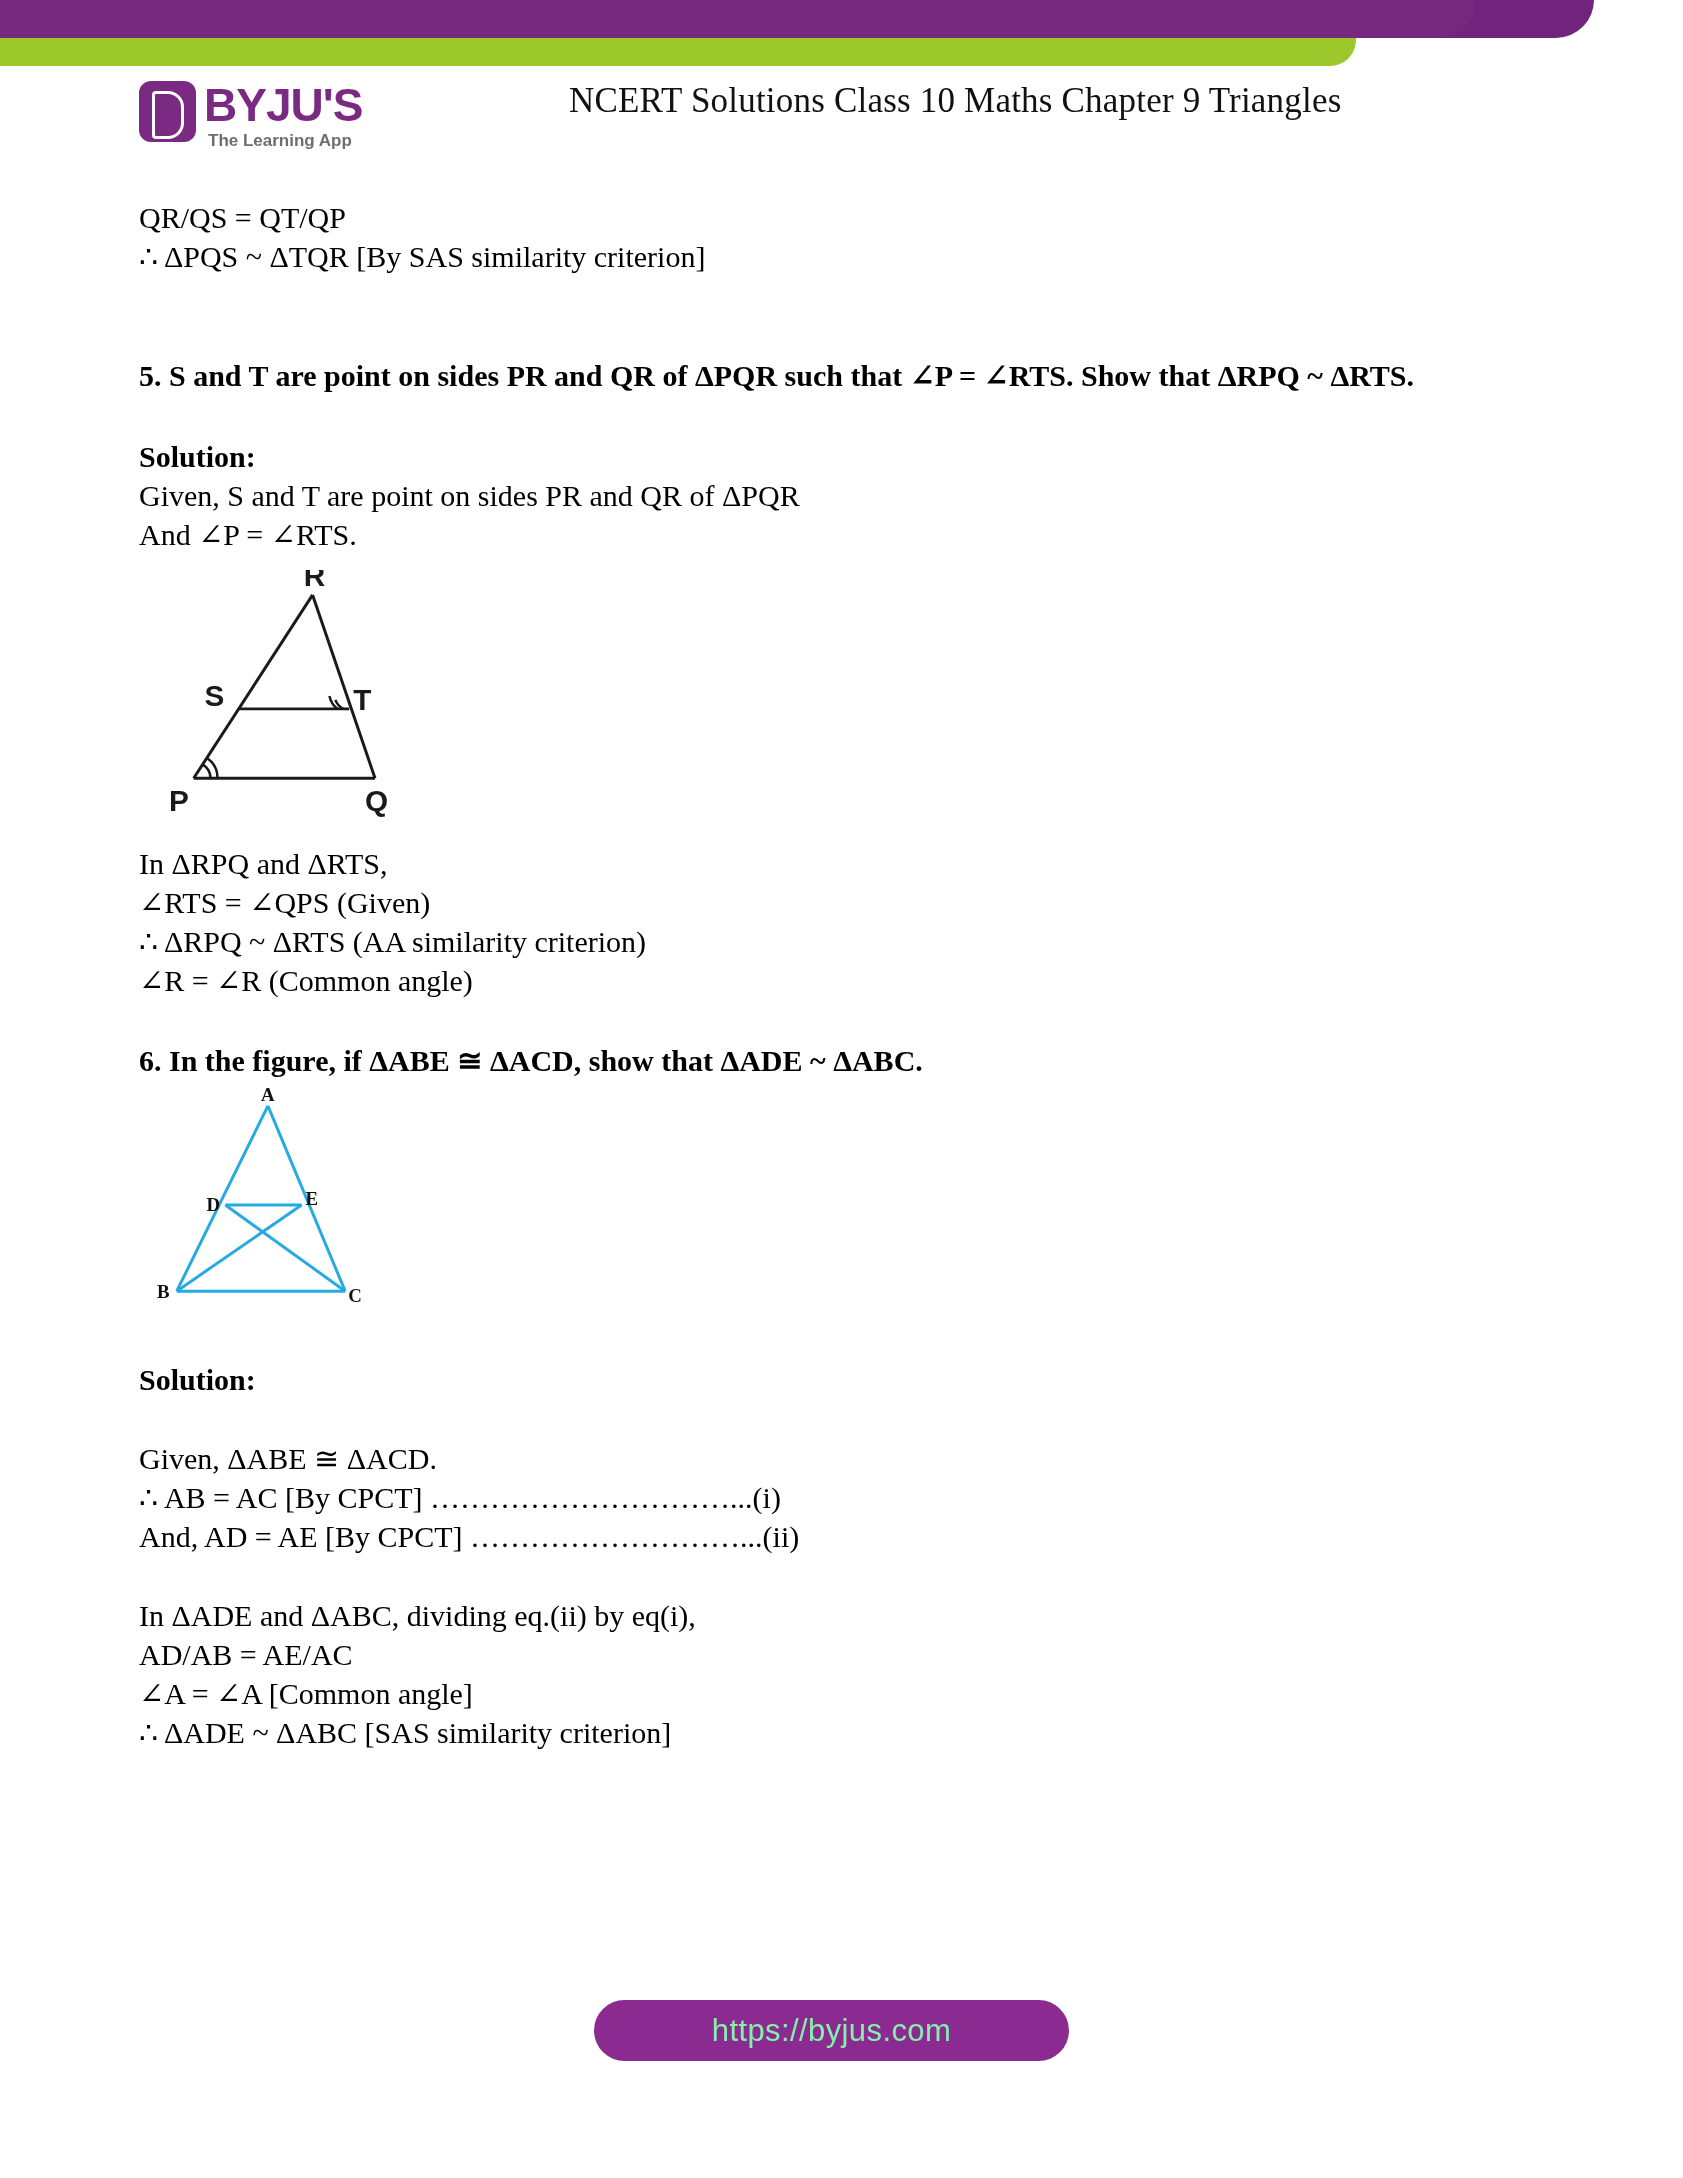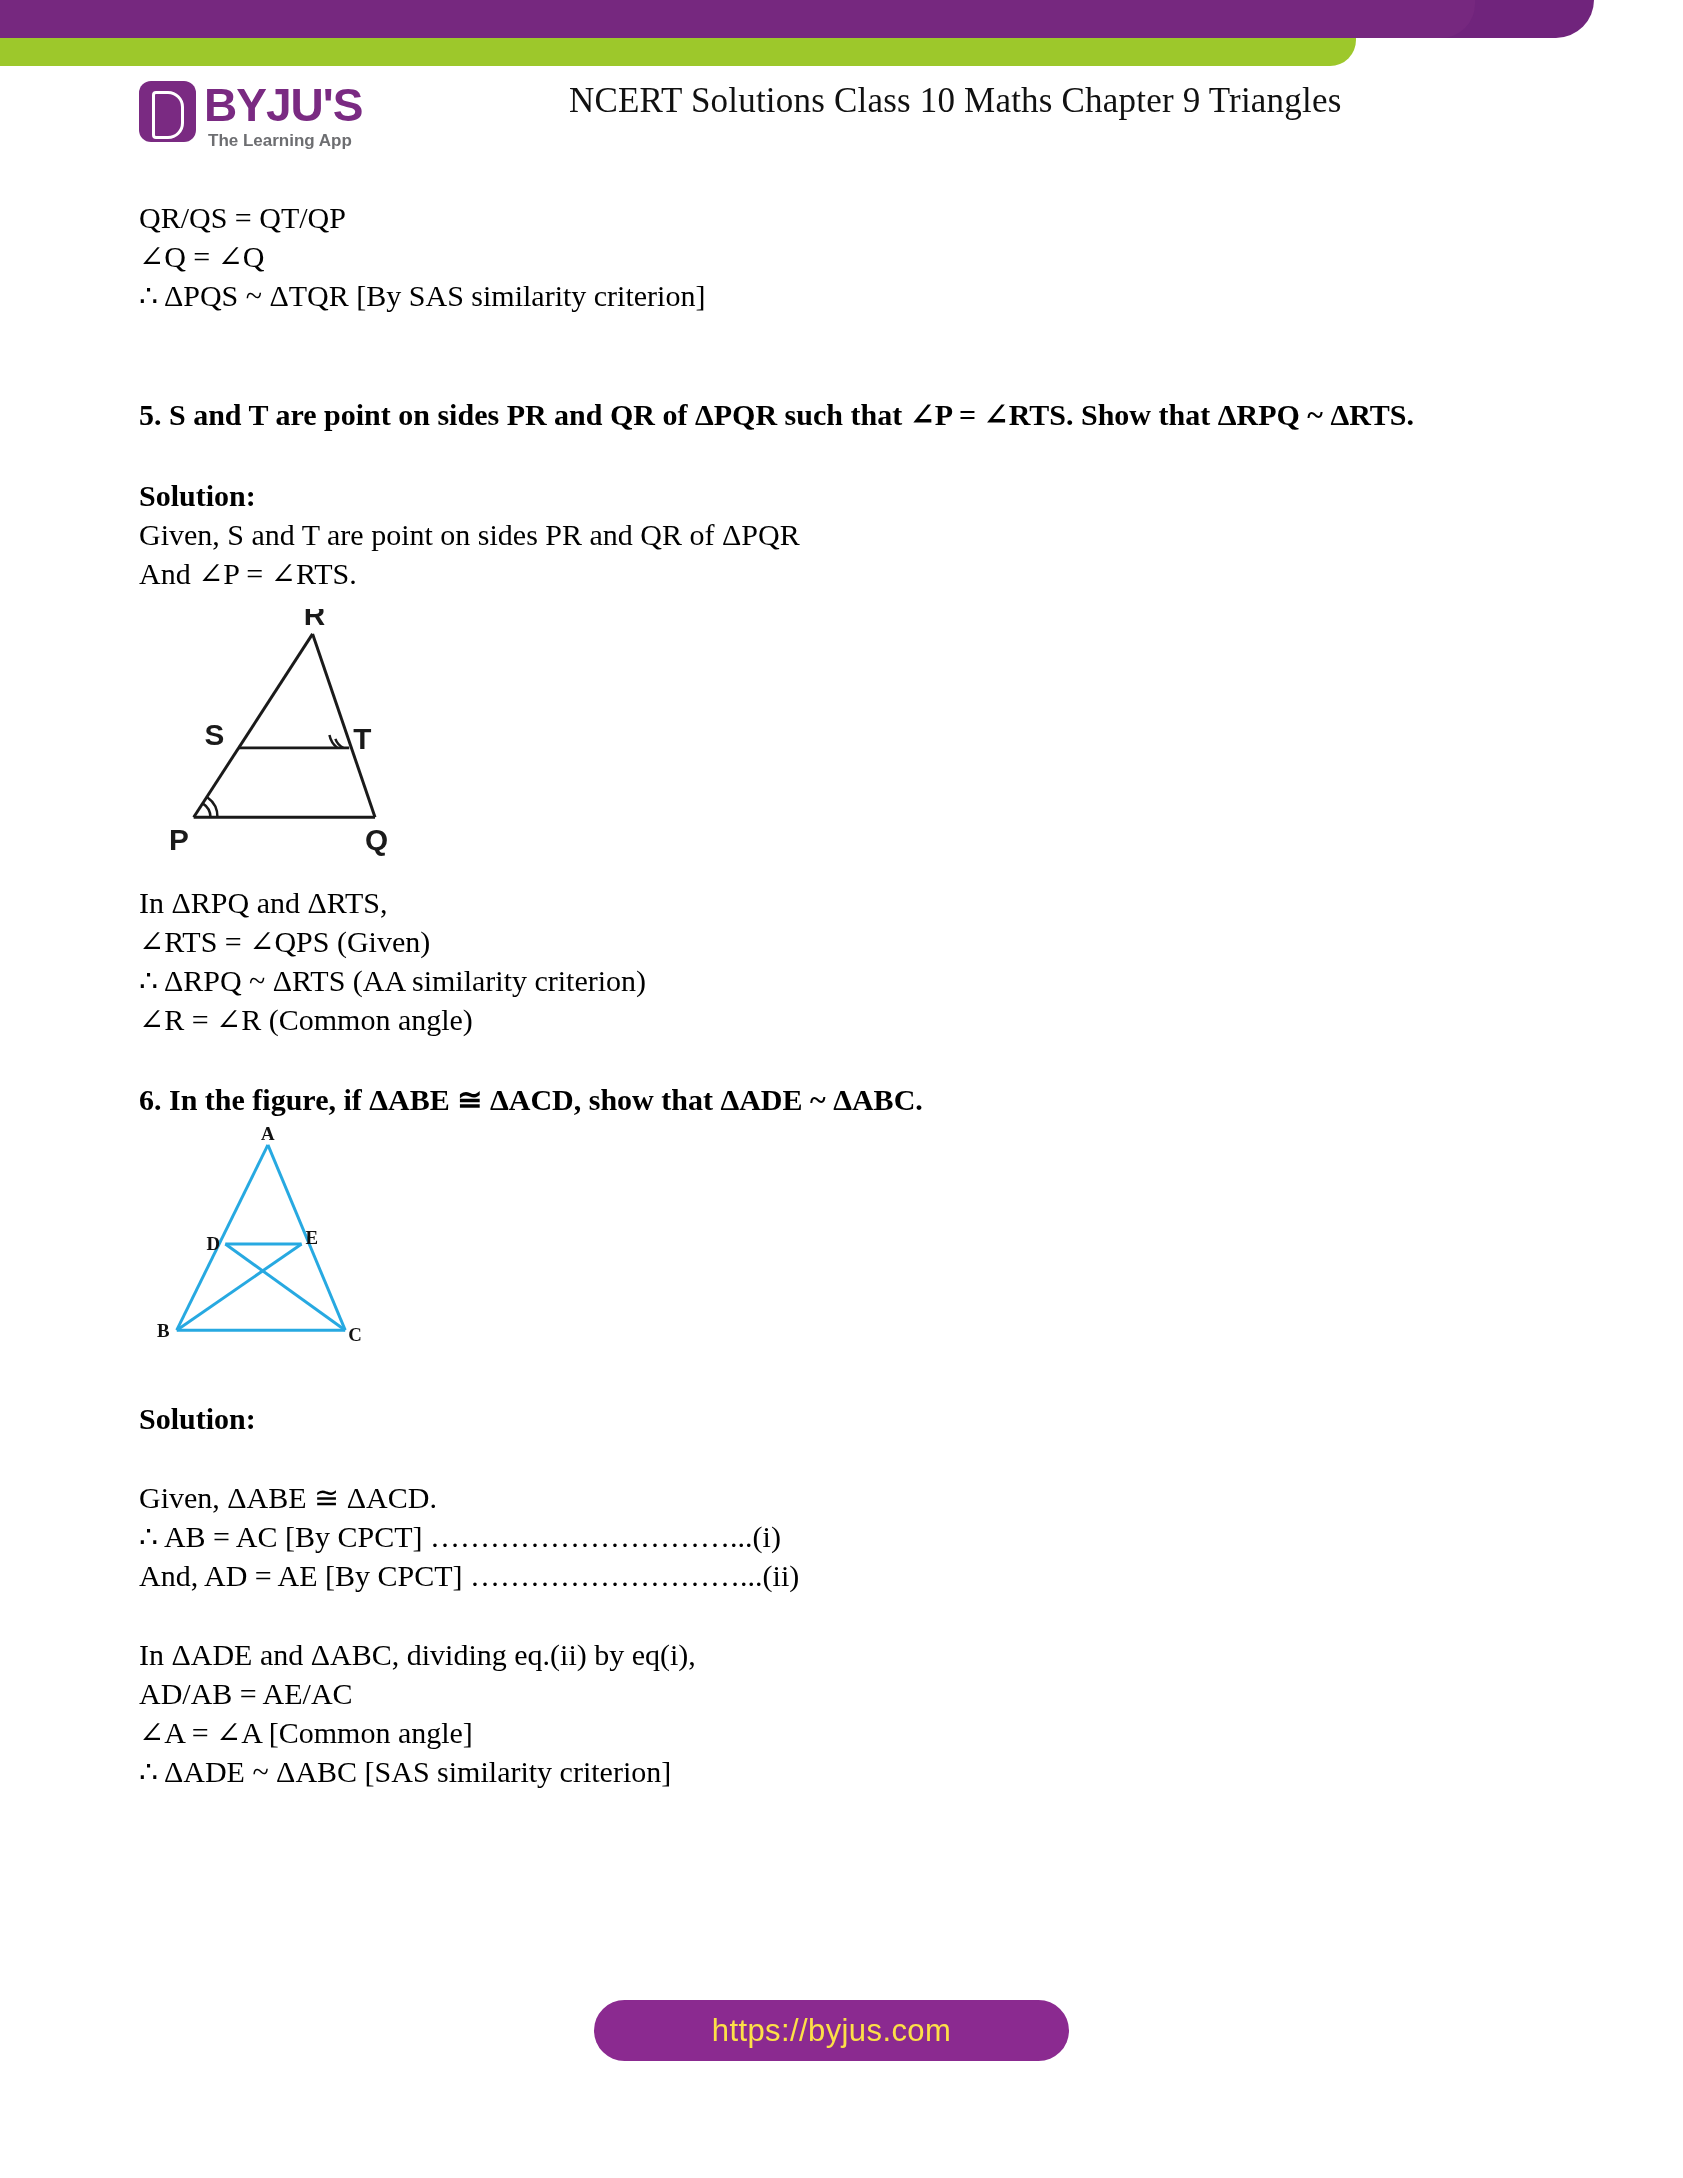--- a/index.html
+++ b/index.html
@@ -150,21 +150,21 @@
 
   
   .footer-btn {
     position: absolute;
     left: 594px;
     top: 2000px;
     width: 475px;
     height: 61px;
     background: #8b2a90;
     border-radius: 31px;
-    color: #fde047;
+    color: #86efac;
     font-family: "Liberation Sans", sans-serif;
     font-size: 31px;
     display: flex;
     align-items: center;
     justify-content: center;
     letter-spacing: 0.4px;
   }
 </style>
 </head>
 <body>
@@ -179,21 +179,20 @@
   <div class="logo-mark"></div>
   <div class="logo-word">BYJU'S</div>
   <div class="logo-tag">The Learning App</div>
 </div>
 
 <div class="page-title">NCERT Solutions Class 10 Maths Chapter 9 Triangles</div>
 
 <div class="content">
 
   <div class="line">QR/QS = QT/QP</div>
-  <div class="line">∠Q = ∠Q</div>
   <div class="line">∴ ΔPQS ~ ΔTQR [By SAS similarity criterion]</div>
 
   <div class="gap-lg"></div>
   <div class="gap-sm"></div>
 
   <div class="qtext">5. S and T are point on sides PR and QR of ΔPQR such that ∠P = ∠RTS. Show that ΔRPQ ~ ΔRTS.</div>
 
   <div class="gap-md"></div>
 
   <div class="line bold">Solution:</div>

